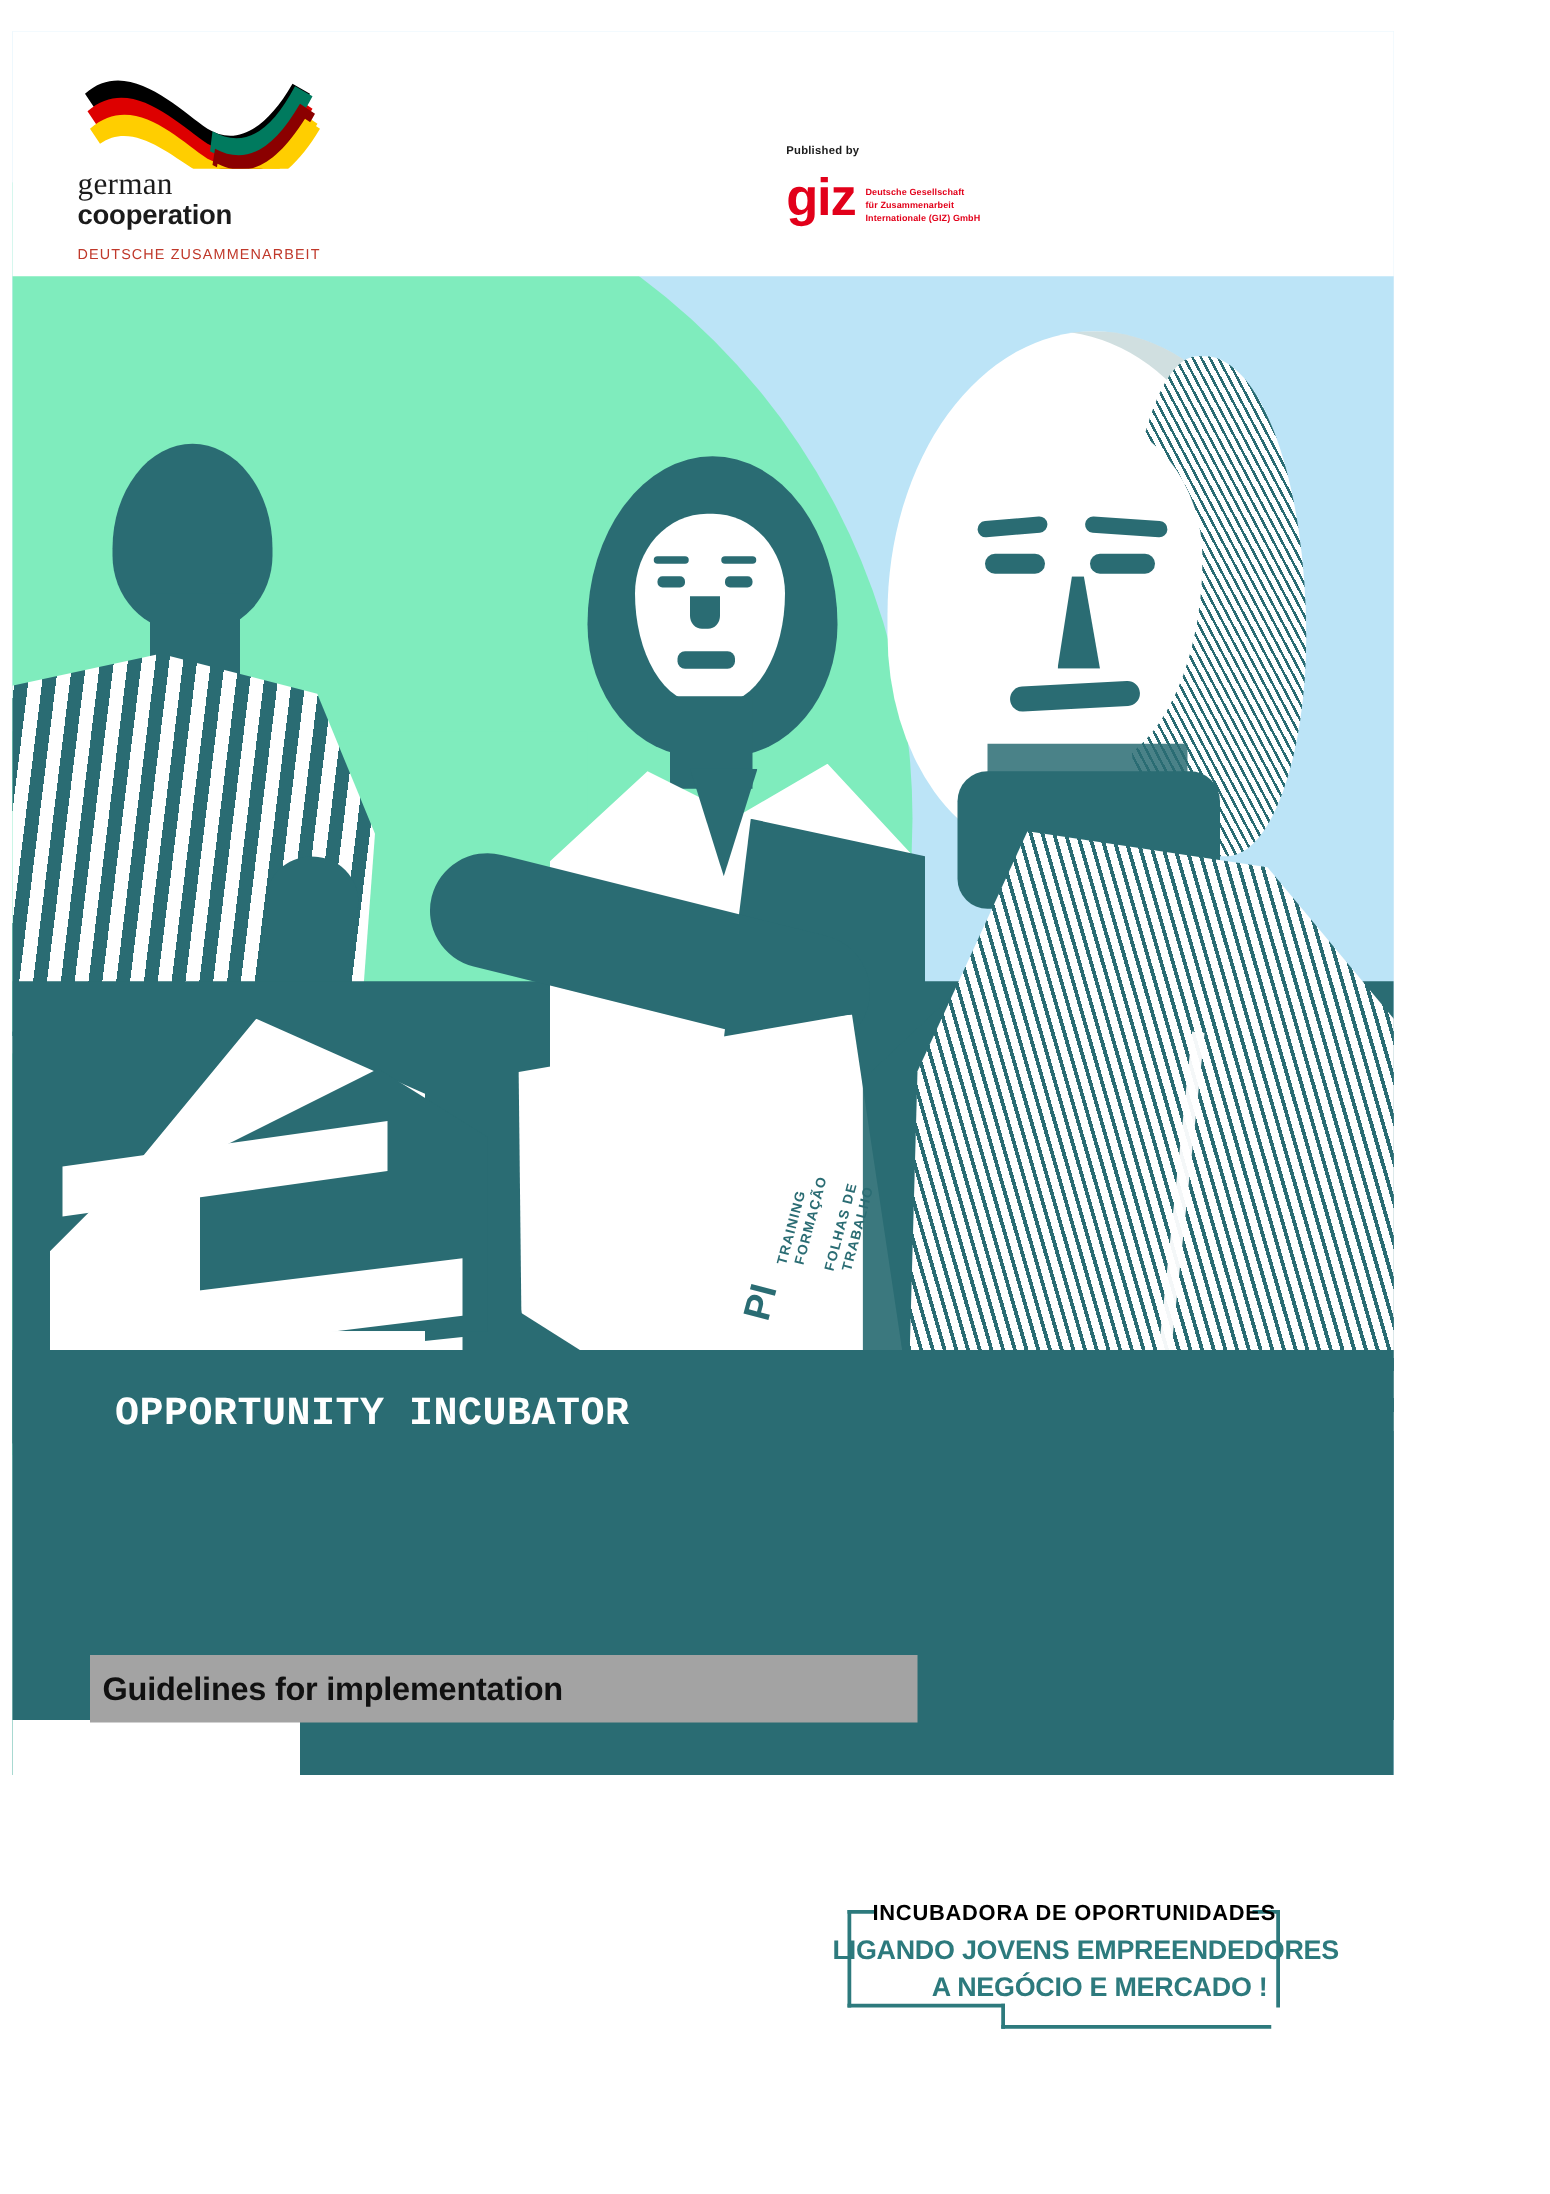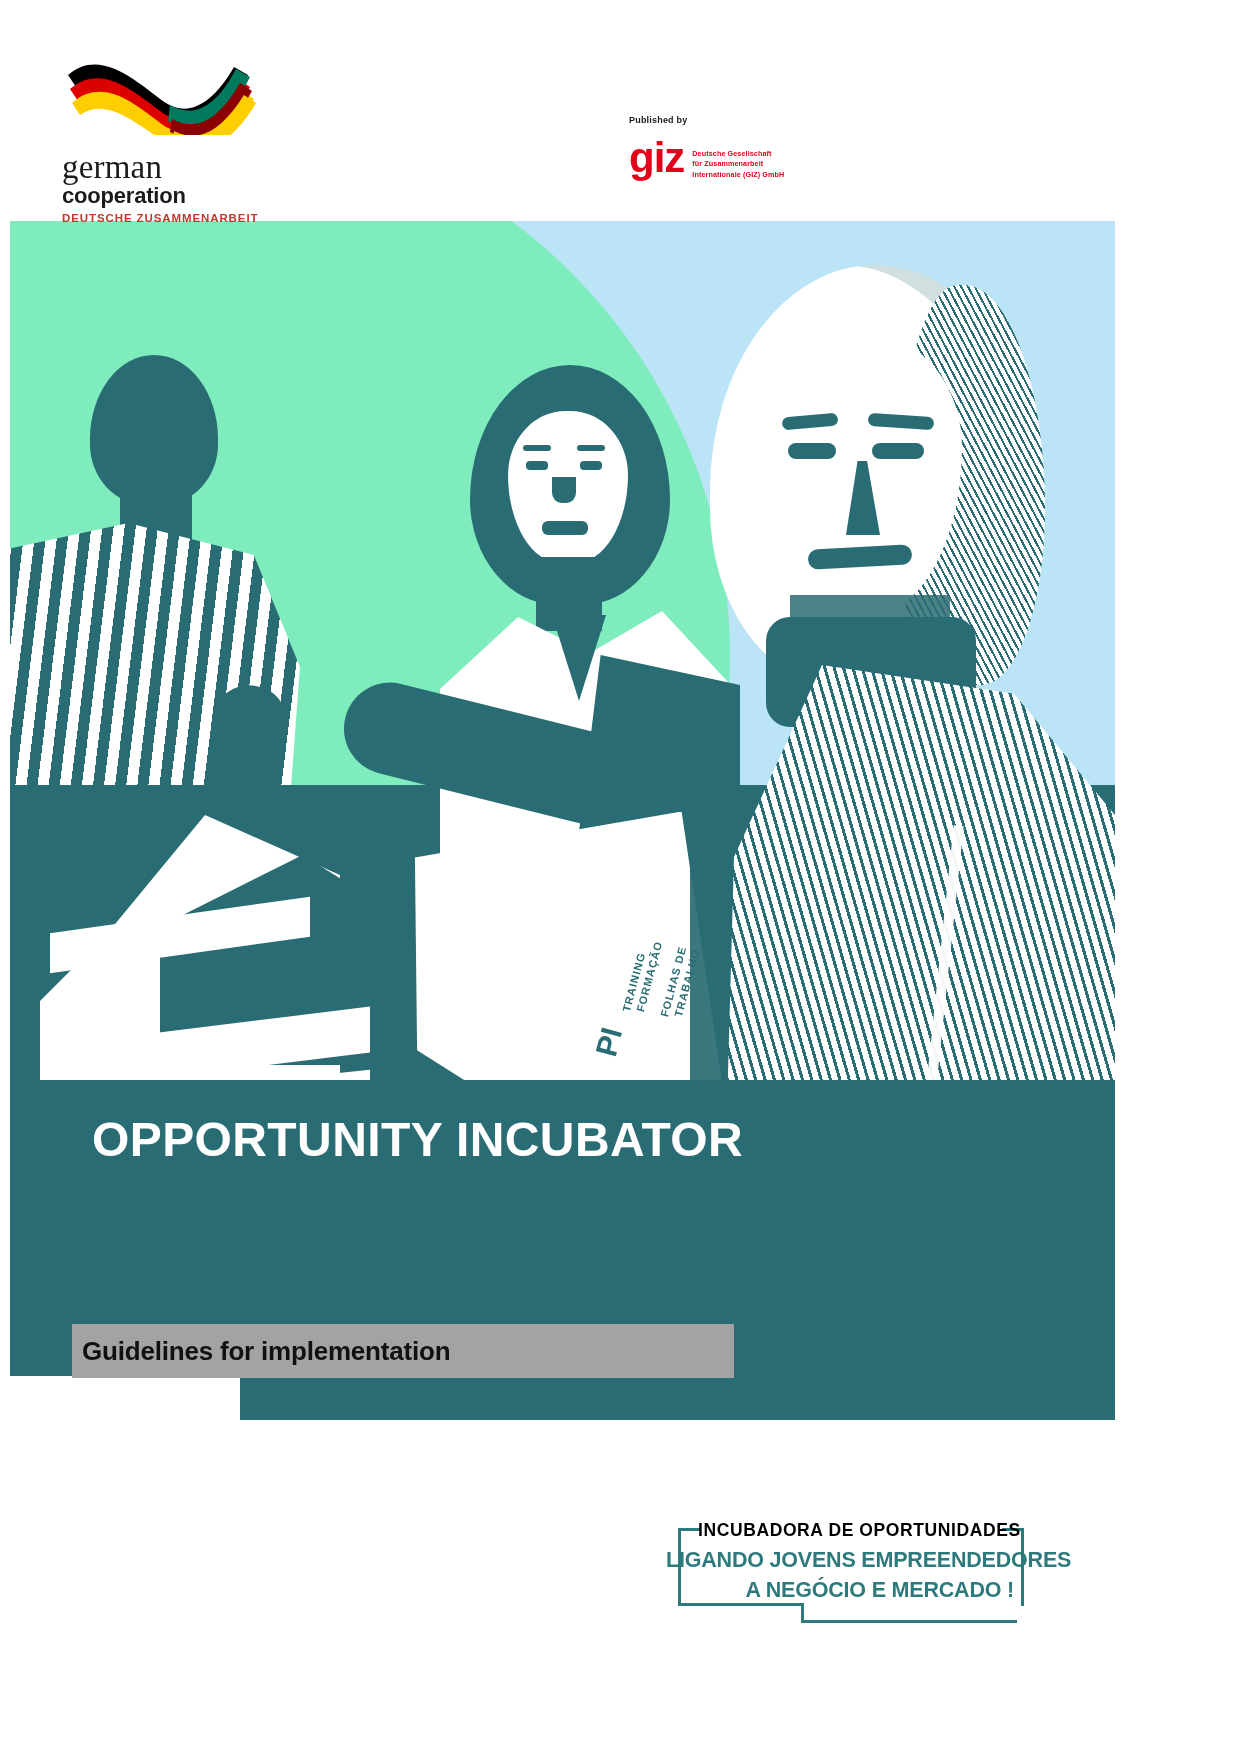--- a/index.html
+++ b/index.html
@@ -352,30 +352,30 @@
     position: absolute;
     left: 10px; top: 25px;
     width: 1105px; height: 196px;
     background: #ffffff;
     z-index: 40;
   }
   .gc-logo { position: absolute; left: 52px; top: 28px; width: 250px; }
   .gc-ribbon { width: 200px; height: 82px; display: block; }
   .gc-line1 {
     font-family: "Liberation Serif", serif;
-    font-size: 33px; color: #1b1b1b; line-height: 1.0;
-    margin-top: 16px; letter-spacing: .2px;
+    font-size: 25px; color: #1b1b1b; line-height: 1.0;
+    margin-top: 0; letter-spacing: .2px;
   }
   .gc-line2 {
     font-size: 22px; font-weight: bold; color: #1b1b1b;
     line-height: 1.1; letter-spacing: -.2px;
   }
   .gc-line3 {
-    font-size: 11.5px; font-weight: bold; color: #c0392b;
-    letter-spacing: .9px; margin-top: 4px;
+    font-size: 11.5px; font-weight: normal; color: #c0392b;
+    letter-spacing: .9px; margin-top: 14px;
   }
 
   .giz-block { position: absolute; left: 619px; top: 90px; }
   .giz-published {
     font-size: 9px; color: #1b1b1b; font-weight: bold;
     letter-spacing: .2px; margin-bottom: 18px;
   }
   .giz-row { display: flex; align-items: flex-start; gap: 8px; }
   .giz-word {
     font-family: "Liberation Sans", sans-serif;
@@ -392,24 +392,25 @@
     position: absolute;
     left: 10px; top: 1080px;
     width: 1105px; height: 296px;
     background: #2a6c73;
     z-index: 30;
   }
   .title-text {
     position: absolute;
     left: 82px; top: 32px;
     color: #ffffff;
-    font-size: 48px;
+    font-size: 32px;
     font-weight: bold;
     letter-spacing: .4px;
     white-space: nowrap;
+    font-family: Liberation Mono, monospace;
   }
   .subtitle-band {
     position: absolute;
     left: 72px; top: 1324px;
     width: 662px; height: 54px;
     background: #a3a3a3;
     z-index: 35;
   }
   .subtitle-text {
     position: absolute;

